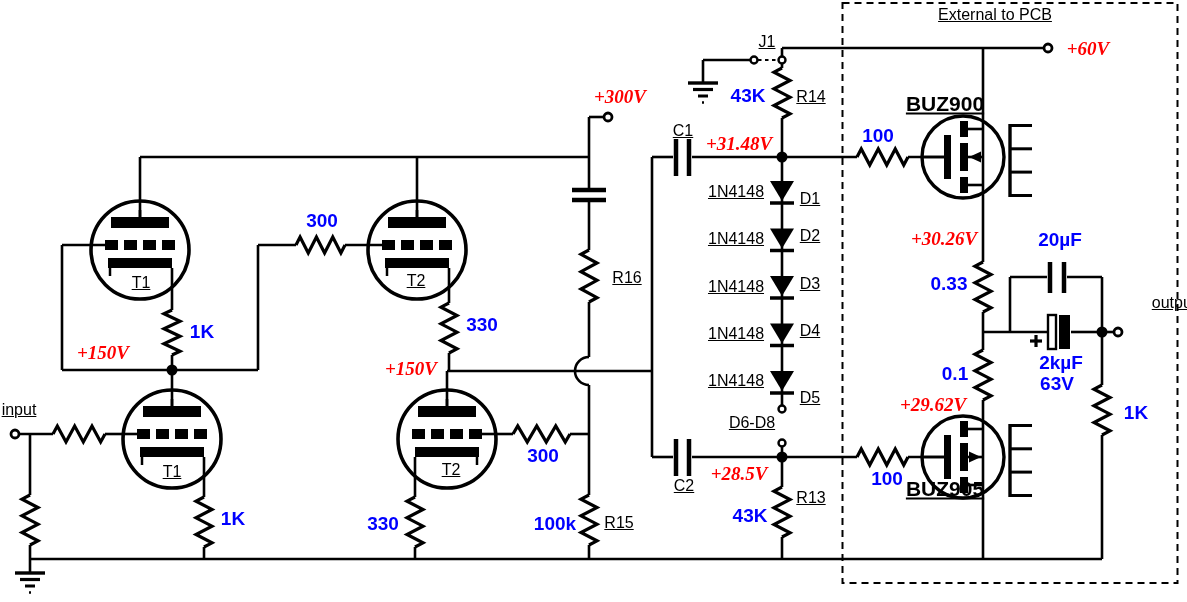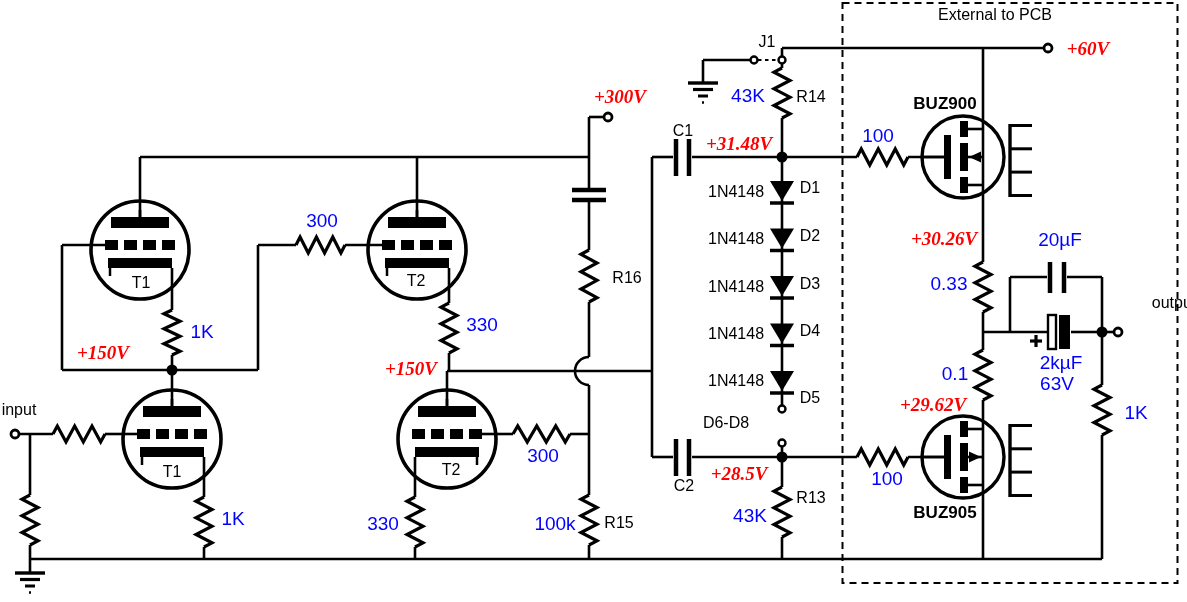--- a/index.html
+++ b/index.html
@@ -1,22 +1,22 @@
 <!DOCTYPE html>
 <html><head>
 <meta charset="utf-8">
 <style>
   html,body{margin:0;padding:0;background:#ffffff;}
   #stage{position:relative;width:1187px;height:602px;background:#ffffff;overflow:hidden;
          font-family:"Liberation Sans",sans-serif;}
   #wires{position:absolute;left:0;top:0;}
   .lb{position:absolute;transform:translate(-50%,-50%);white-space:nowrap;line-height:1;}
-  .blk{font-size:16px;color:#000000;}
-  .bold{font-weight:bold;font-size:17px;}
-  .blu{font-size:19px;color:#0000ff;}
+  .blk{font-size:16px;color:#000000;text-decoration:underline;}
+  .bold{font-weight:bold;font-size:21px;}
+  .blu{font-size:19px;color:#0000ff;font-weight:bold;}
   .red{font-size:19px;color:#ff0000;font-family:"Liberation Serif",serif;font-style:italic;font-weight:bold;}
   .sm{font-size:16px;}
 </style>
 </head>
 <body>
 
 <div id="stage">
   <svg id="wires" width="1187" height="602">
       <g>
         <line x1="19" y1="434" x2="53" y2="434" stroke="#000000" stroke-width="2.6"></line>
@@ -253,32 +253,32 @@
   <span class="lb blk" style="left:172px;top:472px">T1</span>
   <span class="lb blk" style="left:416px;top:281px">T2</span>
   <span class="lb blk" style="left:451px;top:470px">T2</span>
   <span class="lb blk" style="left:627px;top:278px">R16</span>
   <span class="lb blk" style="left:619px;top:523px">R15</span>
   <span class="lb blk" style="left:811px;top:97px">R14</span>
   <span class="lb blk" style="left:811px;top:498px">R13</span>
   <span class="lb blk" style="left:683px;top:131px">C1</span>
   <span class="lb blk" style="left:684px;top:486px">C2</span>
   <span class="lb blk" style="left:767px;top:42px">J1</span>
-  <span class="lb blk" style="left:726px;top:423px">D6-D8</span>
+  <span class="lb blk" style="left:752px;top:423px">D6-D8</span>
   <span class="lb blk" style="left:1174px;top:303px">output</span>
   <span class="lb blk sm" style="left:995px;top:15px">External to PCB</span>
   <span class="lb blk bold" style="left:945px;top:103px">BUZ900</span>
-  <span class="lb blk bold" style="left:945px;top:512px">BUZ905</span>
+  <span class="lb blk bold" style="left:945px;top:488px">BUZ905</span>
 
   <span class="lb blk" style="left:736px;top:192px">1N4148</span>
   <span class="lb blk" style="left:736px;top:239px">1N4148</span>
   <span class="lb blk" style="left:736px;top:287px">1N4148</span>
   <span class="lb blk" style="left:736px;top:334px">1N4148</span>
   <span class="lb blk" style="left:736px;top:381px">1N4148</span>
-  <span class="lb blk" style="left:810px;top:188px">D1</span>
+  <span class="lb blk" style="left:810px;top:199px">D1</span>
   <span class="lb blk" style="left:810px;top:236px">D2</span>
   <span class="lb blk" style="left:810px;top:284px">D3</span>
   <span class="lb blk" style="left:810px;top:331px">D4</span>
   <span class="lb blk" style="left:810px;top:398px">D5</span>
 
   <span class="lb blu" style="left:322px;top:220px">300</span>
   <span class="lb blu" style="left:202px;top:331px">1K</span>
   <span class="lb blu" style="left:233px;top:518px">1K</span>
   <span class="lb blu" style="left:482px;top:324px">330</span>
   <span class="lb blu" style="left:383px;top:523px">330</span>

